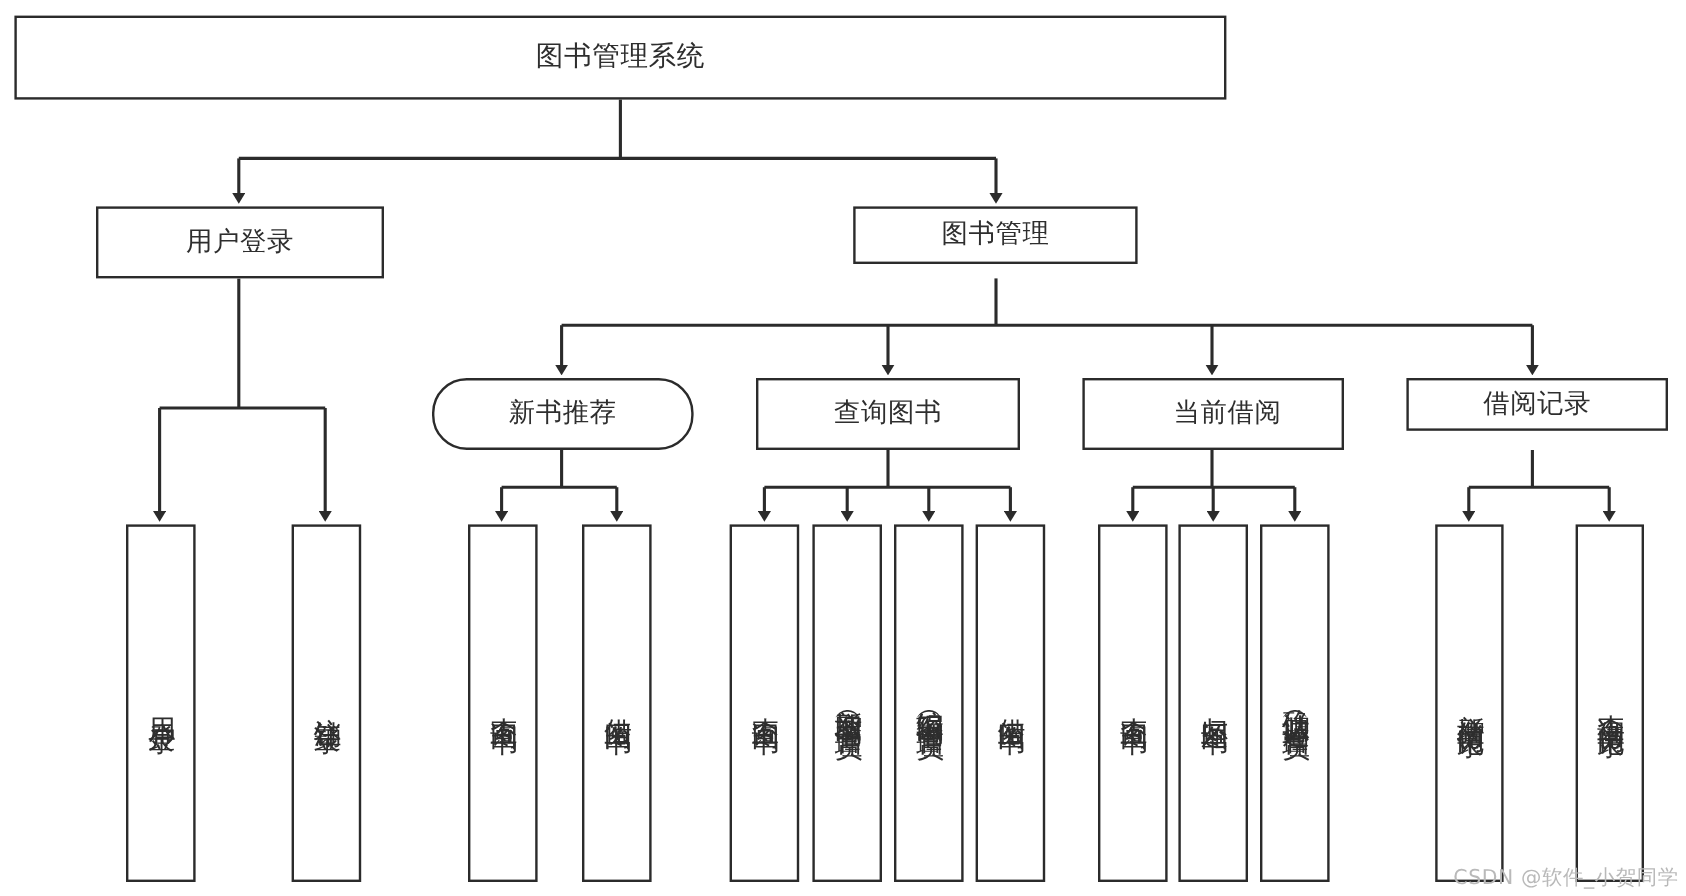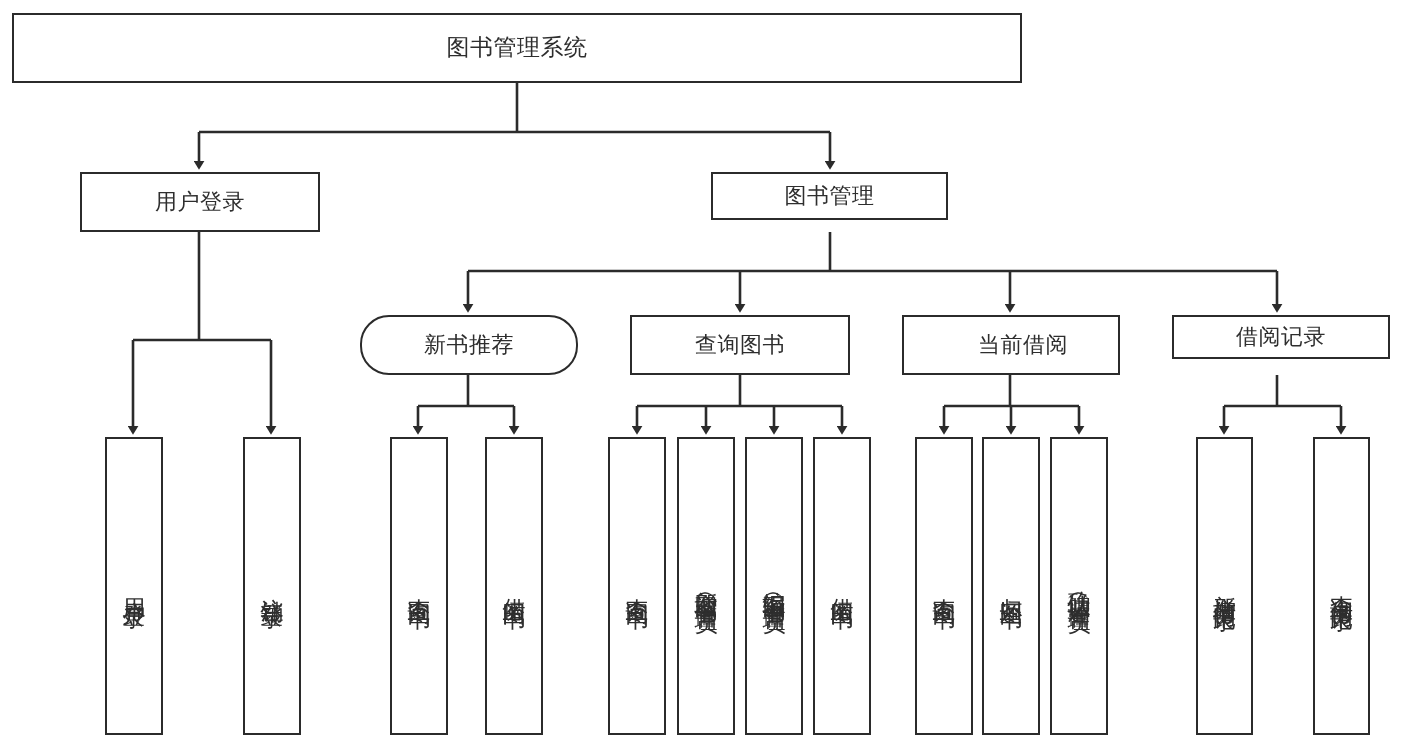--- a/index.html
+++ b/index.html
@@ -185,13 +185,14 @@
     <span class="lbl">确认归还（管理员）</span>
   </div>
 
   <div class="node vert" style="left:1196px; top:437px; width:57px; height:298px;">
     <span class="lbl">新增借阅记录</span>
   </div>
   <div class="node vert" style="left:1313px; top:437px; width:57px; height:298px;">
     <span class="lbl">查询借阅记录</span>
   </div>
 
+  <div class="watermark">CSDN @软件_小贺同学</div>
 </div>
 
 </body></html>

